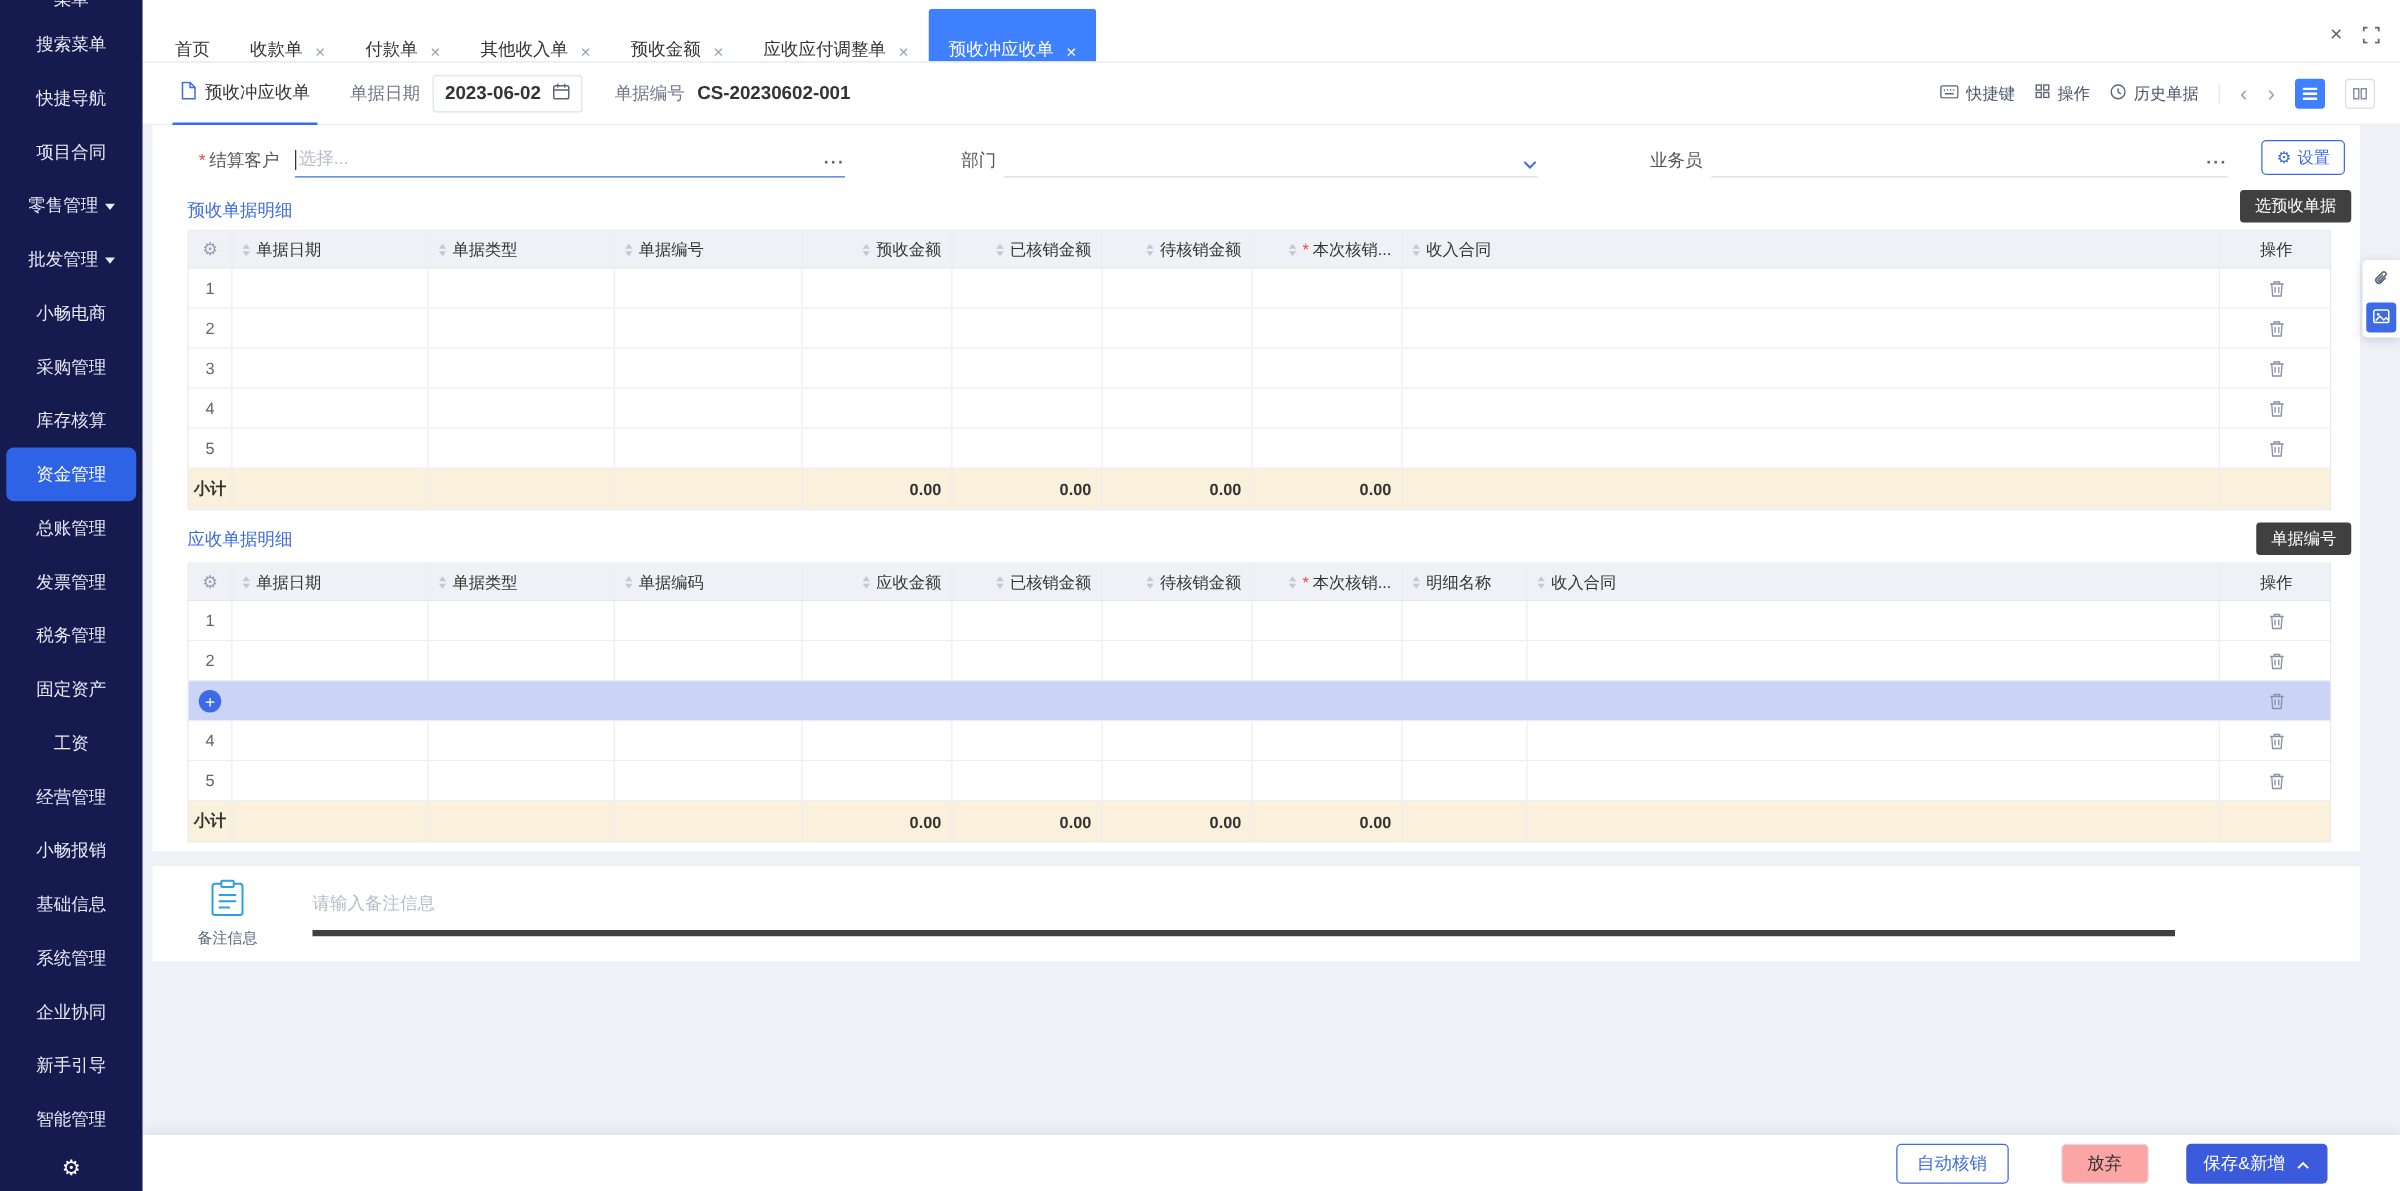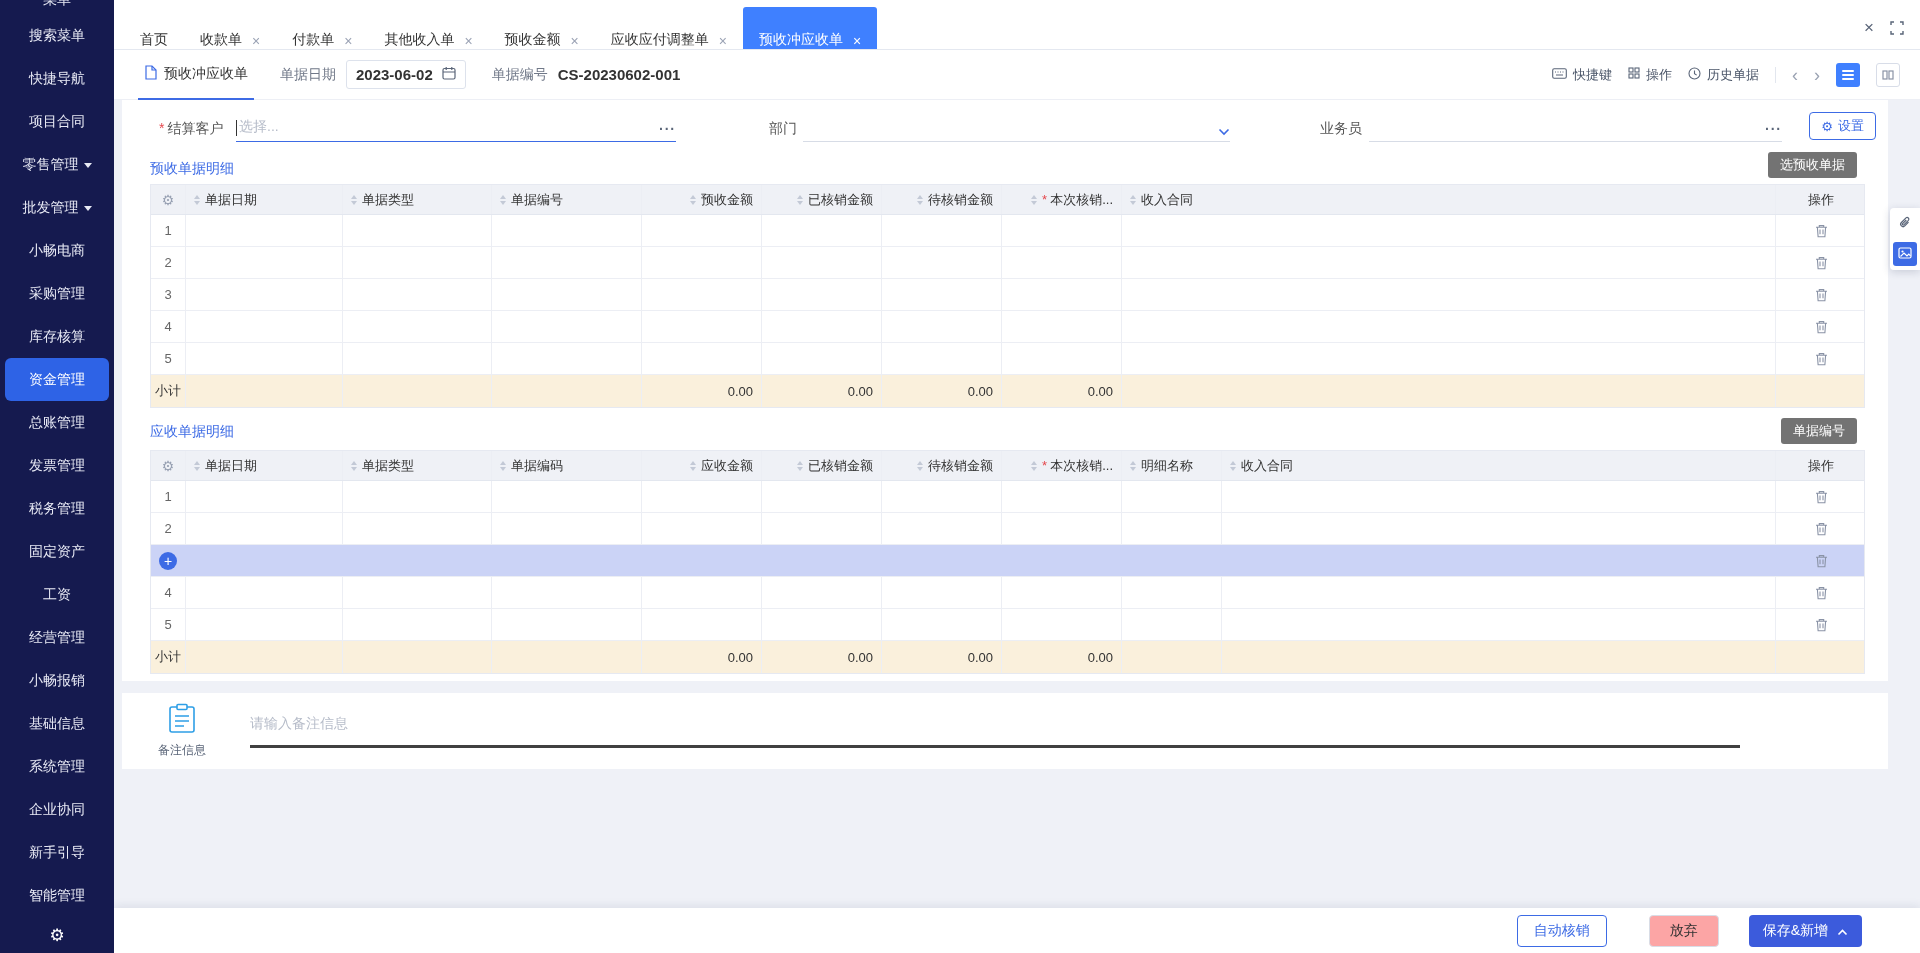--- a/index.html
+++ b/index.html
@@ -50,52 +50,52 @@
   .f-input.focus{border-bottom:1px solid #3D6BE5}
   .caret-bar{width:1px;height:16px;background:#333;margin-right:2px}
   .placeholder{color:#B6BCC9;font-size:14px}
   .suffix-dots{margin-left:auto;color:#5A6578;font-size:14px;font-weight:700;letter-spacing:1px;cursor:pointer;line-height:1}
   .chev{margin-left:auto;display:flex;align-items:center;cursor:pointer}
   .settings-btn{position:absolute;right:12px;top:12px;height:28px;border:1px solid #3D6BE5;color:#3D6BE5;border-radius:4px;display:flex;align-items:center;gap:5px;padding:0 11px;font-size:13px;cursor:pointer;background:#fff}
   .sb-gear{font-size:13px}
 
   .sec{position:absolute;left:28px;font-size:14px;color:#3D6BE5}
   .sec1{top:60px}.sec2{top:323px}
-  .sel-btn{position:absolute;right:31px;height:26px;background:#737373;color:#fff;font-size:13px;padding:0 12px;border-radius:3px;display:flex;align-items:center;cursor:pointer}
+  .sel-btn{position:absolute;right:7px;height:26px;background:#404040;color:#fff;font-size:13px;padding:0 12px;border-radius:3px;display:flex;align-items:center;cursor:pointer}
   .selb1{top:52px}.selb2{top:318px}
   .tmount1{position:absolute;left:28px;top:84px;width:1715px}
   .tmount2{position:absolute;left:28px;top:350px;width:1715px}
 
   
   .tbl{border:1px solid #E6E9F1;font-size:13px;background:#fff}
   .trow{display:flex;height:32px;border-bottom:1px solid #ECEEF4;background:#fff}
   .trow:last-child{border-bottom:none}
   .thead{background:#EFF1F6;height:30px;border-bottom:1px solid #E3E7EF}
   .tcell{flex:none;display:flex;align-items:center;padding:0 8px;border-right:1px solid #ECEEF4;overflow:hidden;white-space:nowrap}
   .tcell:last-child{border-right:none}
   .tcell.right{justify-content:flex-end}
   .tcell.center{justify-content:center}
   .rownum{color:#666}
   .trow.subtotal{background:#FAF0DC}
-  .trow.subtotal .tcell{font-weight:400}
+  .trow.subtotal .tcell{font-weight:700}
   .trow.hl{background:#CBD3F6}
   .trow.hl .tcell{border-right-color:transparent}
   .gear-ico{color:#98A1B3;font-size:14px}
   .sort{display:inline-flex;flex-direction:column;align-items:center;margin-right:5px}
   .su{width:0;height:0;border-left:3.5px solid transparent;border-right:3.5px solid transparent;border-bottom:4px solid #C3C9D6;margin-bottom:2px}
   .sd{width:0;height:0;border-left:3.5px solid transparent;border-right:3.5px solid transparent;border-top:4px solid #C3C9D6}
   .hdr-label{overflow:hidden;text-overflow:ellipsis}
   .plus{width:18px;height:18px;border-radius:50%;background:#3D6BE5;color:#fff;display:flex;align-items:center;justify-content:center;font-size:14px;cursor:pointer}
   .trash{display:flex;align-items:center;cursor:pointer}
 
   
   .remark{position:absolute;left:122px;top:693px;width:1766px;height:76px;background:#fff;display:flex;align-items:center;z-index:2}
   .remark-iconblock{width:76px;margin-left:22px;display:flex;flex-direction:column;align-items:center;gap:4px}
   .remark-iconblock .lbl{font-size:12px;color:#5A6578}
-  .remark-line{flex:1;margin-left:30px;margin-right:148px;border-bottom:3px solid #404040;padding-bottom:12px;font-size:14px;color:#BCC2CE;cursor:text}
+  .remark-line{flex:1;margin-left:30px;margin-right:148px;border-bottom:5px solid #404040;padding-bottom:12px;font-size:14px;color:#BCC2CE;cursor:text}
 
   
   .actions{position:absolute;left:114px;right:0;bottom:0;height:45px;background:#fff;box-shadow:0 -3px 8px rgba(30,40,80,.08);display:flex;align-items:center;justify-content:flex-end;padding-right:58px;z-index:5}
   .btn{height:32px;border-radius:4px;font-size:14px;display:flex;align-items:center;justify-content:center;cursor:pointer;white-space:nowrap}
   .btn-outline-blue{border:1px solid #3D6BE5;color:#3D6BE5;background:#fff;padding:0 16px}
   .btn-plain{border:1px solid #D8DDE6;color:#333;background:#fca5a5;padding:0 20px;margin-left:42px}
   .btn-primary{background:#3C5BDC;color:#fff;padding:0 14px;gap:9px;margin-left:30px}
 
   
   .rtools{position:absolute;right:0;top:208px;width:30px;background:#fff;border-radius:4px 0 0 4px;box-shadow:0 2px 8px rgba(30,40,80,.18);padding:4px 3px;display:flex;flex-direction:column;gap:6px;align-items:center;z-index:7}

